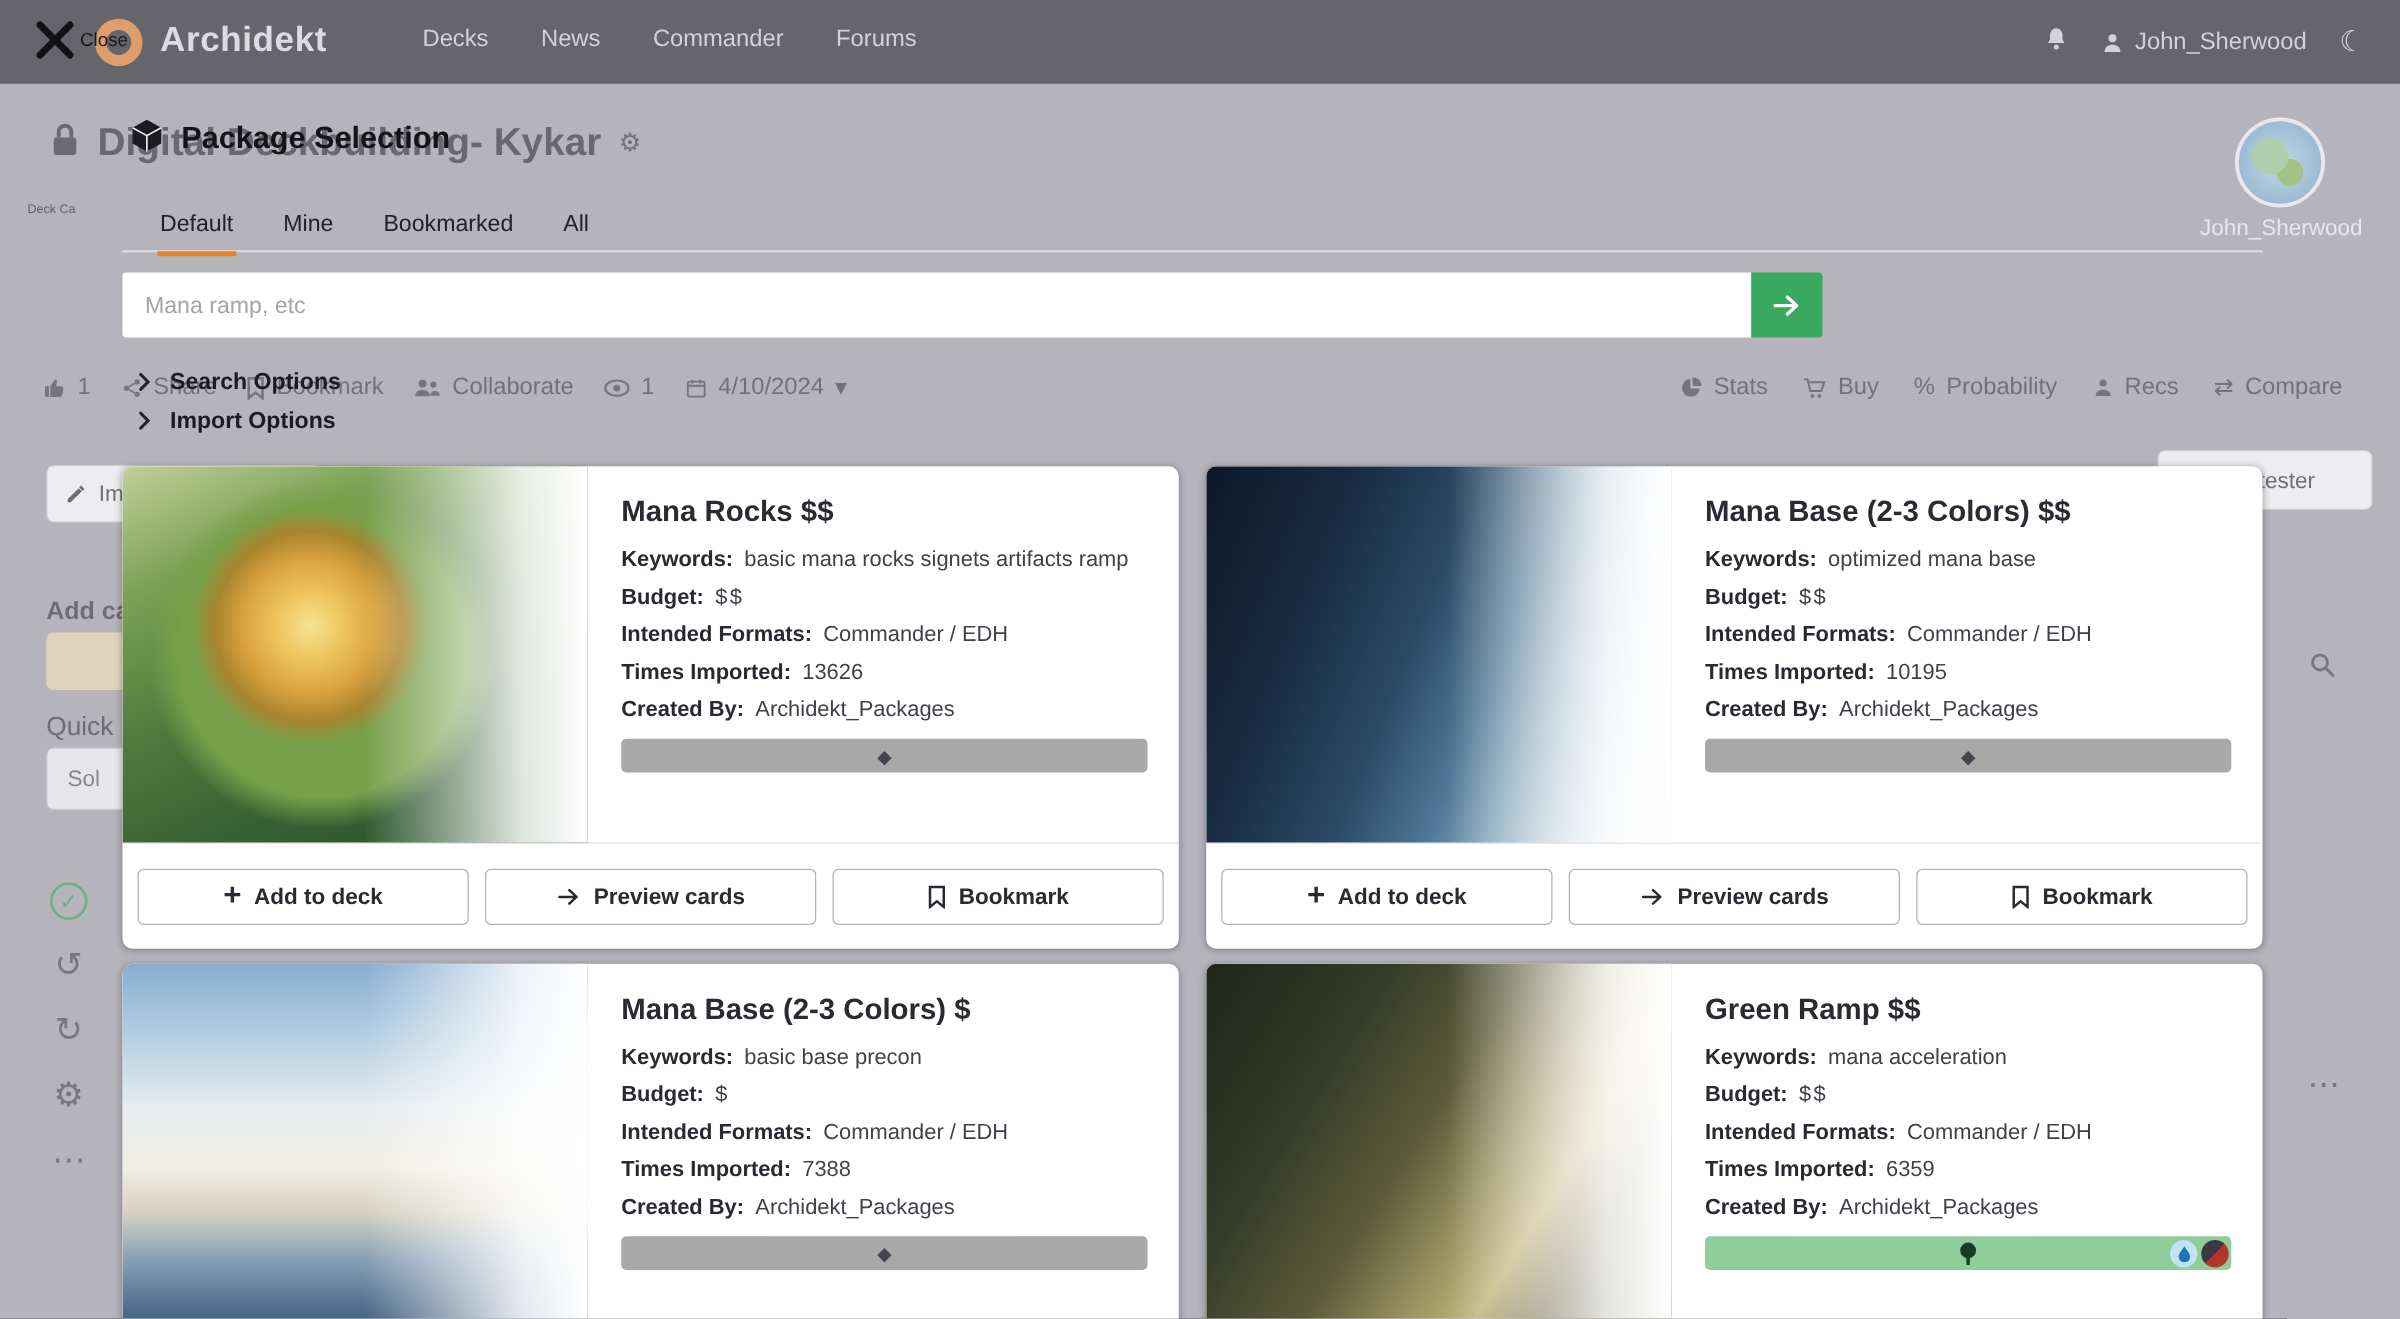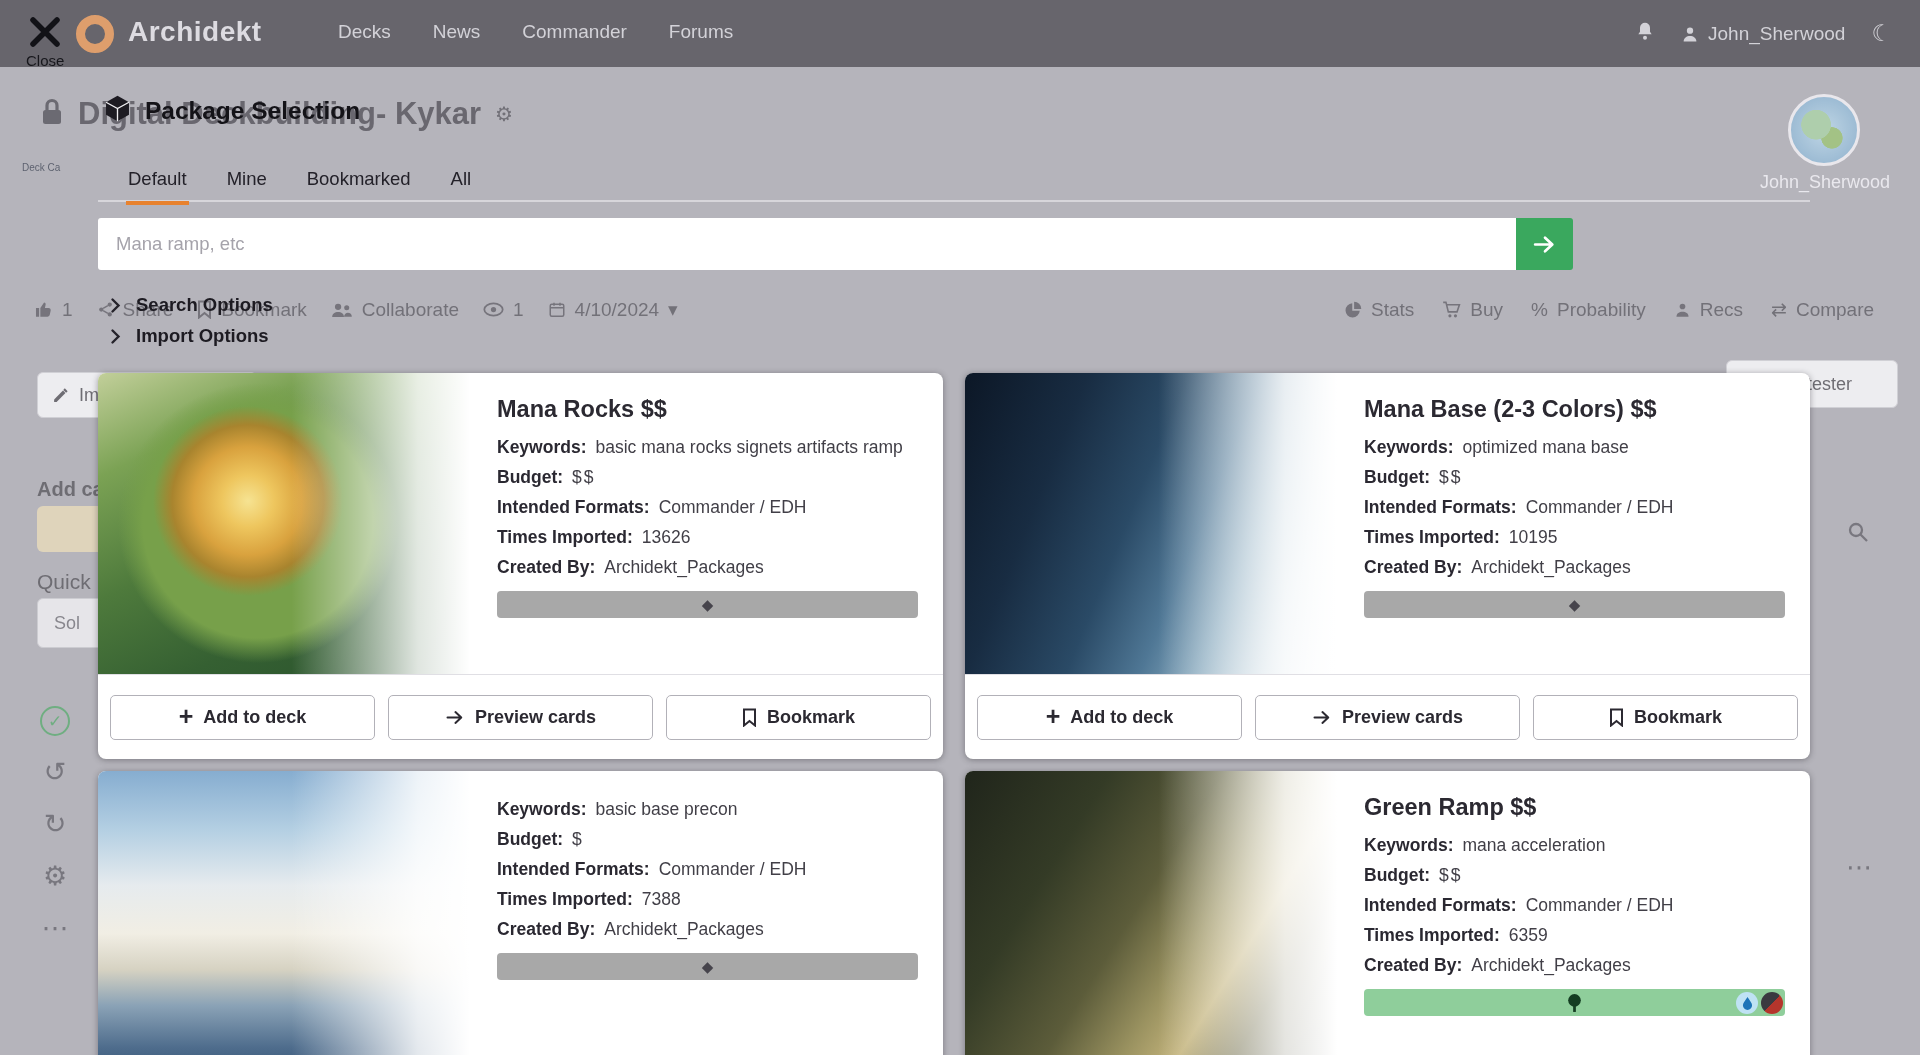--- a/index.html
+++ b/index.html
@@ -37,31 +37,31 @@
 
   .side-icons{position:absolute;left:40px;top:706px;display:flex;flex-direction:column;gap:20px;align-items:center;color:#3e3c46;font-size:27px;z-index:1;}
   .check-badge{width:30px;height:30px;border-radius:50%;border:2.5px solid #2f8f4a;color:#2f8f4a;font-size:17px;display:flex;align-items:center;justify-content:center;box-sizing:border-box;}
   .right-search{position:absolute;left:1846px;top:520px;z-index:1;}
   .right-dots{position:absolute;left:1846px;top:852px;font-size:26px;color:#3e3c46;z-index:1;}
 
   
   .overlay{position:absolute;inset:0;background:rgba(234,234,238,.34);z-index:5;}
 
   
-  .close-btn{position:absolute;left:26px;top:14px;z-index:10;display:flex;flex-direction:column;align-items:center;gap:2px;cursor:pointer;}
+  .close-btn{position:absolute;left:26px;top:14px;z-index:10;display:flex;flex-direction:row;align-items:center;gap:2px;cursor:pointer;}
   .close-label{font-size:15px;color:#17171c;}
   .pkg-header{position:absolute;left:103px;top:94px;z-index:10;display:flex;align-items:center;gap:13px;}
   .pkg-title{font-size:24.5px;font-weight:bold;color:#141318;}
 
   .tabs{position:absolute;left:108px;top:162px;z-index:10;display:flex;}
   .tab{padding:6px 20px 14px;font-size:18.5px;color:#232129;cursor:pointer;position:relative;}
   .tab.active::after{content:"";position:absolute;left:18px;right:18px;bottom:-1px;height:4px;background:var(--accent-orange,#e8822e);}
   .tabs-divider{position:absolute;left:98px;top:200px;width:1712px;height:2px;background:#d7d6db;z-index:9;}
 
-  .search-row{position:absolute;left:98px;top:218px;width:1475px;height:52px;display:flex;z-index:10;}
+  .search-row{position:absolute;left:98px;top:218px;width:1360px;height:52px;display:flex;z-index:10;}
   .search-input{flex:1;border:none;outline:none;background:#fff;border-radius:3px 0 0 3px;padding:0 18px;font-size:18.5px;color:#2b2931;font-family:inherit;}
   .search-input::placeholder{color:#a5a3ab;}
   .search-submit{width:57px;border:none;background:var(--accent-green,#3aa85e);border-radius:0 3px 3px 0;display:flex;align-items:center;justify-content:center;cursor:pointer;}
 
   .opt{position:absolute;left:110px;z-index:10;display:flex;align-items:center;gap:15px;cursor:pointer;}
   .opt-label{font-size:18.5px;font-weight:bold;color:#1d1b22;}
   .opt-search{top:294px;}
   .opt-import{top:325px;}
 
   .cards{position:absolute;left:98px;top:373px;width:1712px;z-index:10;display:grid;grid-template-columns:845px 845px;column-gap:22px;row-gap:12px;}
@@ -366,20 +366,21 @@
             </svg>
             <span>Bookmark</span>
           </button>
       </div>
     </div>
 
     <div class="pcard">
       <div class="pcard-top">
         <div class="pcard-img img-temple"></div>
         <div class="pcard-info">
+          <div class="pcard-title">Mana Base (2-3 Colors) $</div>
           <div class="pcard-row"><span class="lbl">Keywords:</span><span>basic base precon</span></div>
           <div class="pcard-row"><span class="lbl">Budget:</span><span class="money">$</span></div>
           <div class="pcard-row"><span class="lbl">Intended Formats:</span><span>Commander / EDH</span></div>
           <div class="pcard-row"><span class="lbl">Times Imported:</span><span>7388</span></div>
           <div class="pcard-row"><span class="lbl">Created By:</span><span>Archidekt_Packages</span></div>
           <div class="color-bar">
               <span class="diamond">◆</span>
             </div>
         </div>
       </div>

